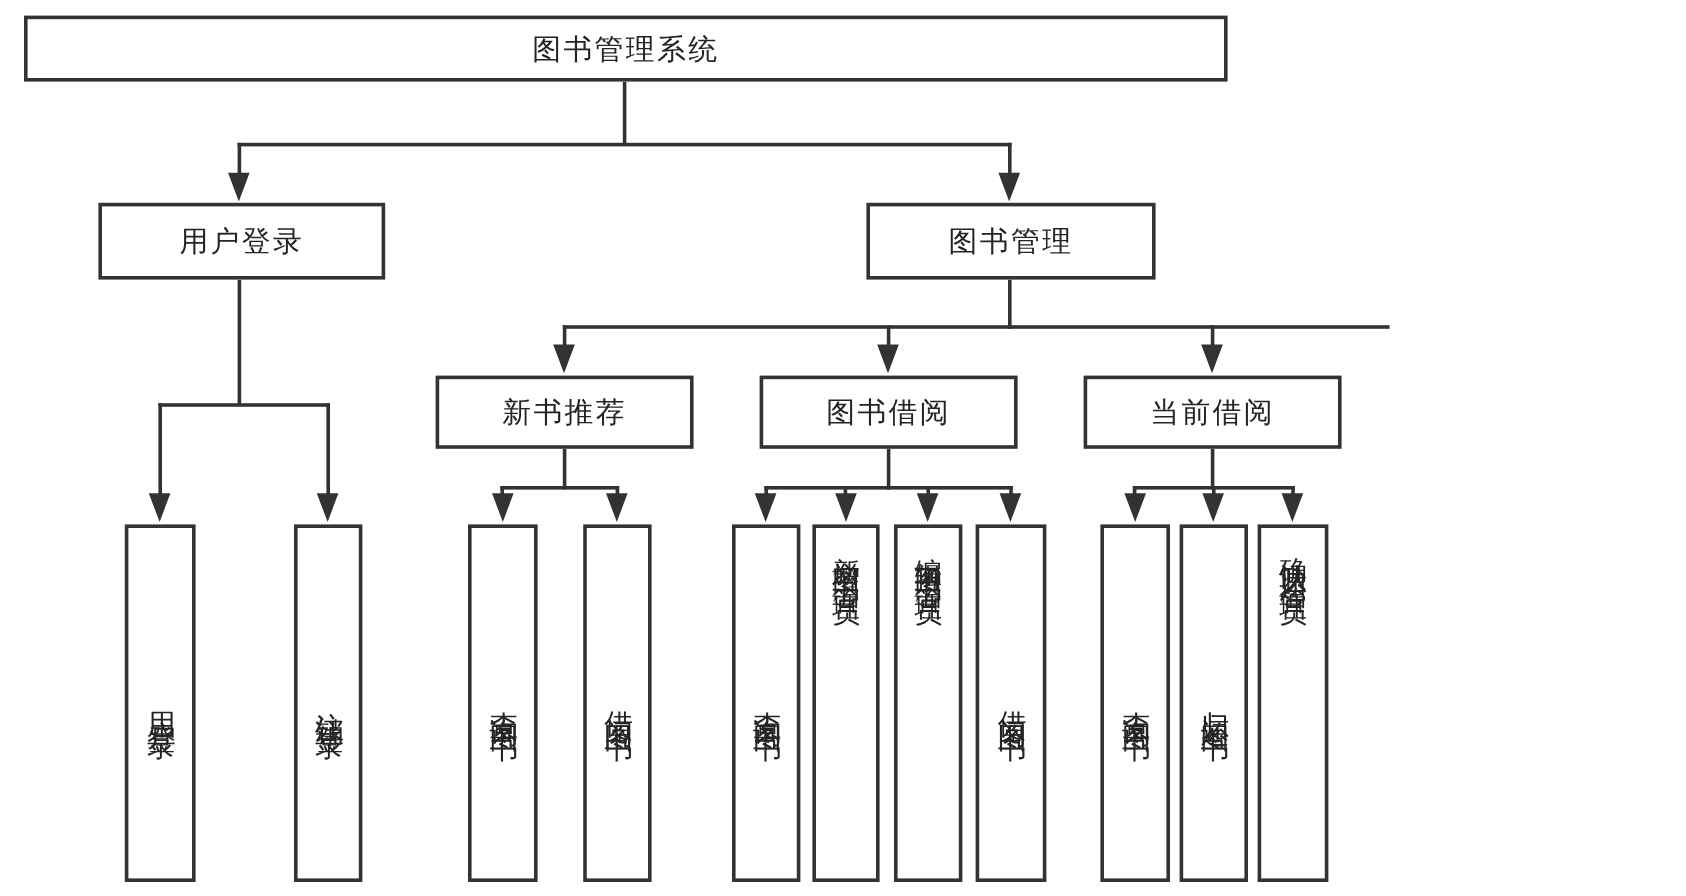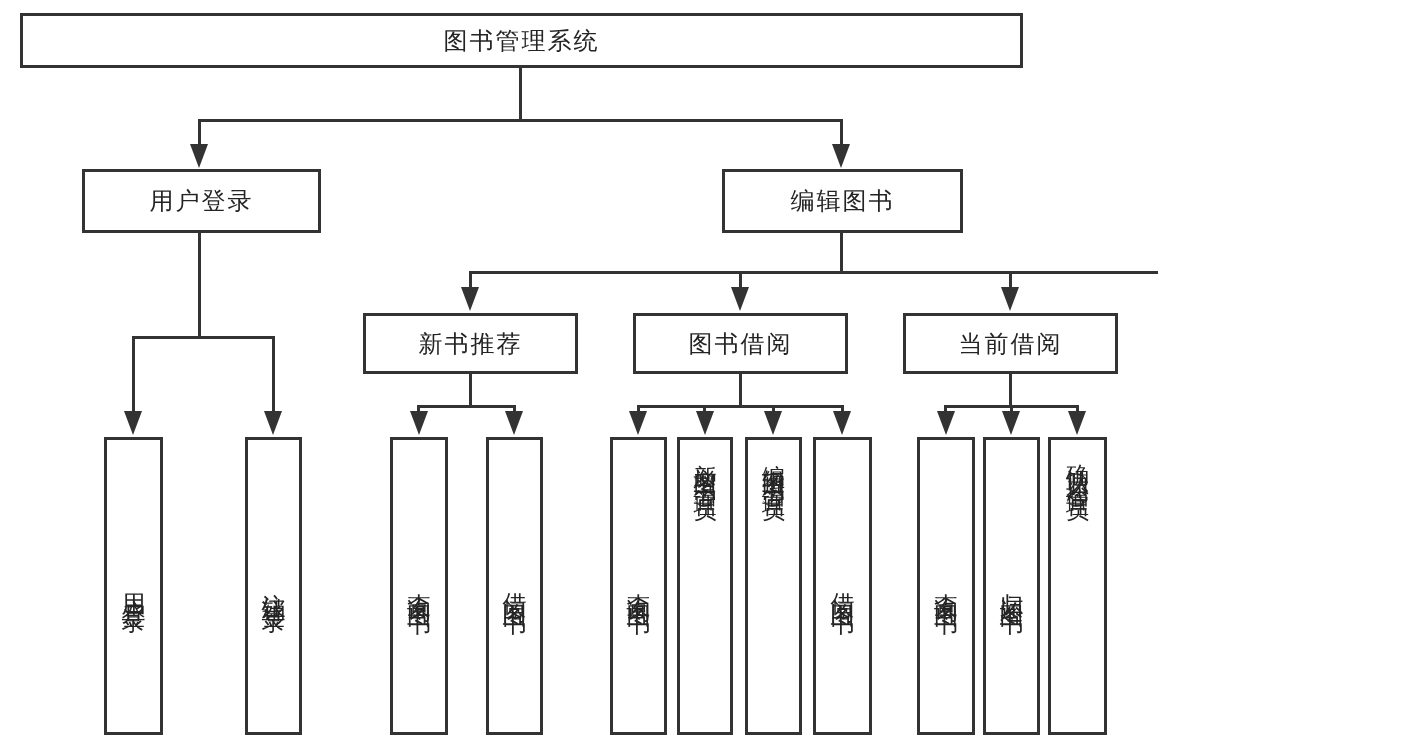--- a/index.html
+++ b/index.html
@@ -79,21 +79,21 @@
   <div class="lh" style="left:198px;top:119px;width:645px;"></div>
   <div class="lv" style="left:198px;top:119px;height:29px;"></div>
   <div class="lv" style="left:840px;top:119px;height:29px;"></div>
   <div class="ah" style="left:190px;top:144px;"></div>
   <div class="ah" style="left:832px;top:144px;"></div>
 
   <div class="hbox" style="left:82px;top:169px;width:239px;height:64px;">
     <span>用户登录</span>
   </div>
   <div class="hbox" style="left:722px;top:169px;width:241px;height:64px;">
-    <span>编辑图书</span>
+    <span>图书管理</span>
   </div>
 
   <div class="lv" style="left:198px;top:233px;height:105px;"></div>
   <div class="lh" style="left:132px;top:336px;width:143px;"></div>
   <div class="lv" style="left:132px;top:336px;height:78px;"></div>
   <div class="lv" style="left:272px;top:336px;height:78px;"></div>
   <div class="ah" style="left:124px;top:411px;"></div>
   <div class="ah" style="left:264px;top:411px;"></div>
 
   <div class="lv" style="left:840px;top:233px;height:41px;"></div>

